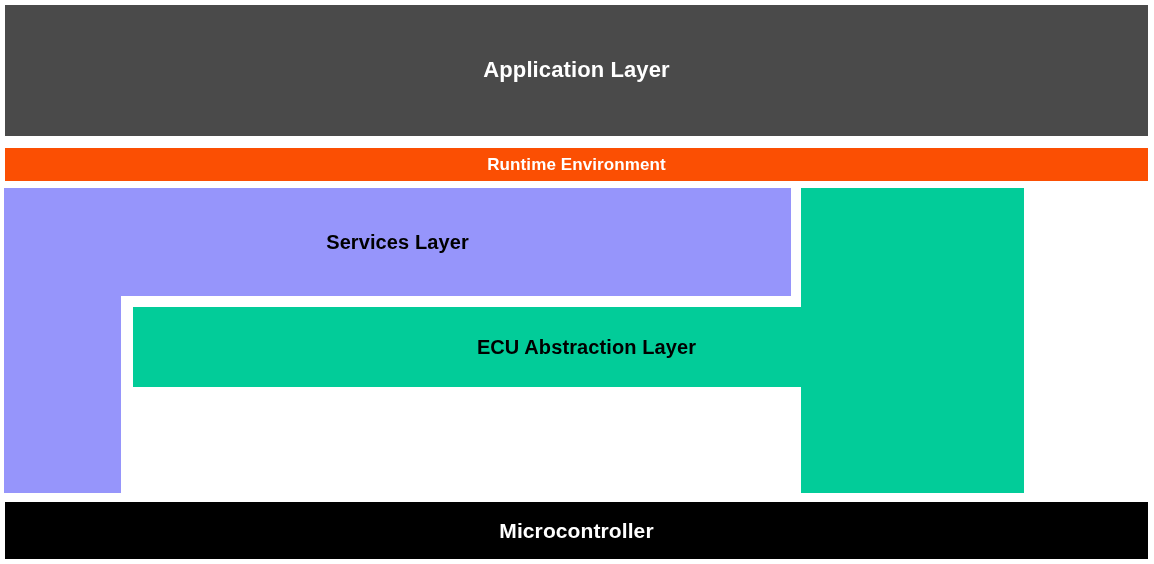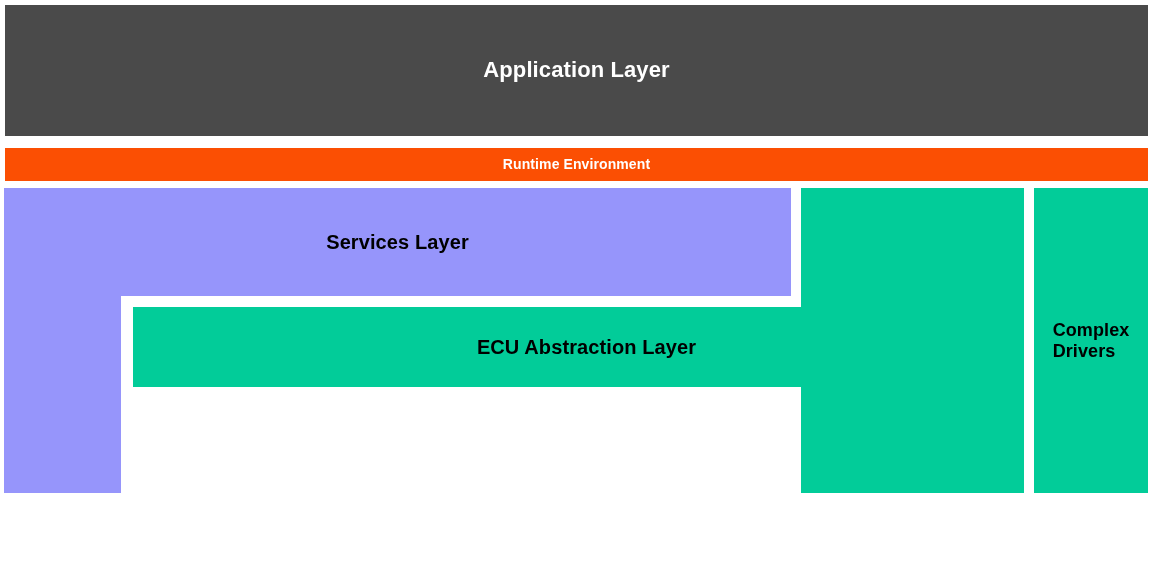--- a/index.html
+++ b/index.html
@@ -42,21 +42,21 @@
   }
 
   
   #runtime-environment {
     left: 5px;
     top: 148px;
     width: 1143px;
     height: 33px;
     background: #fb4f03;
     color: #ffffff;
-    font-size: 14px;
+    font-size: 17px;
   }
 
   
   #services-layer {
     left: 4px;
     top: 188px;
     width: 787px;
     height: 108px;
     background: #9695fb;
     color: #000000;
@@ -155,21 +155,18 @@
     <span id="services-layer-label">Services Layer</span>
   </div>
 
   <div class="layer" id="services-layer-leg"></div>
 
   <div class="layer" id="ecu-abstraction-layer">
     <span>ECU Abstraction Layer</span>
   </div>
 
 
-  <div class="layer" id="complex-drivers">
-    <span>
-      <span>Complex</span><br>
-      <span>Drivers</span>
-    </span>
+
+  <div class="layer" id="microcontroller">
+    <span>Microcontroller</span>
   </div>
-
 
 </div>
 
 </body></html>

